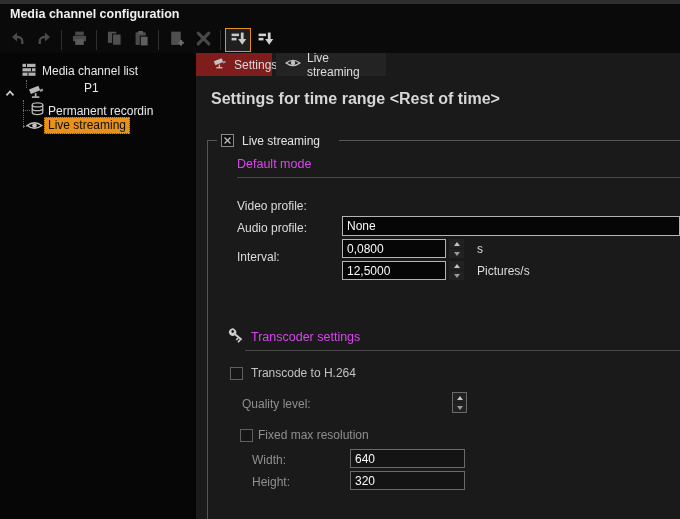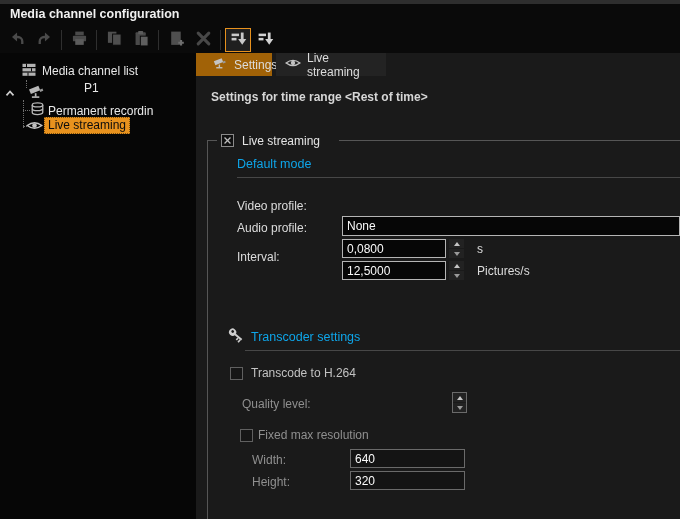--- a/index.html
+++ b/index.html
@@ -19,29 +19,29 @@
   
   .left-panel{left:0;top:53px;width:196px;height:466px;background:#060606;overflow:hidden;}
   .tree-label{color:#e8e8e8;white-space:nowrap;}
   .dot-v{border-left:1px dotted #6e6e6e;width:0;}
   .dot-h{border-top:1px dotted #6e6e6e;height:0;}
   .sel{background:#e8921e;color:#0d0d0d;border:1px dotted #7a4e0a;padding:0 3px 1px 3px;white-space:nowrap;}
   
   .right-panel{left:196px;top:53px;width:484px;height:466px;background:#1a1a1a;}
   .tab{top:0;height:23px;background:#232323;color:#dcdcdc;display:flex;align-items:center;
        gap:6px;padding:0 9px;box-sizing:border-box;}
-  .tab.active{background:#a16207;padding-left:17px;}
-  .heading{font-weight:bold;font-size:12px;color:#d6d6d6;}
+  .tab.active{background:#7f1d1d;padding-left:17px;}
+  .heading{font-weight:bold;font-size:16px;color:#d6d6d6;}
   .gline{height:1px;background:#565656;}
   .gvline{width:1px;background:#565656;}
   .underline{height:1px;background:#474747;}
   .lbl{color:#dcdcdc;white-space:nowrap;}
   .lbl.dim{color:#8f8f8f;text-align:right;}
   .lbl.mid{color:#c2c2c2;}
-  .sec-title{color:#0ea5e9;font-size:12.5px;}
+  .sec-title{color:#d946ef;font-size:12.5px;}
   .input{background:#060606;border:1px solid #b4b4b4;color:#fafafa;
          font-family:"Liberation Sans","DejaVu Sans",sans-serif;font-size:12px;
          padding:0 4px;box-sizing:border-box;outline:none;}
   .input.dim{border-color:#6a6a6a;background:#141414;}
   .cb{width:13px;height:13px;border:1px solid #8a8a8a;background:#101010;box-sizing:border-box;}
   .cb.dim{border-color:#606060;background:#161616;}
   .cb svg{display:none;width:11px;height:11px;}
   .cb.checked svg{display:block;}
   .spin{width:15px;display:flex;flex-direction:column;gap:1px;}
   .spin .sbtn{flex:1;background:#222;display:flex;align-items:center;justify-content:center;}

